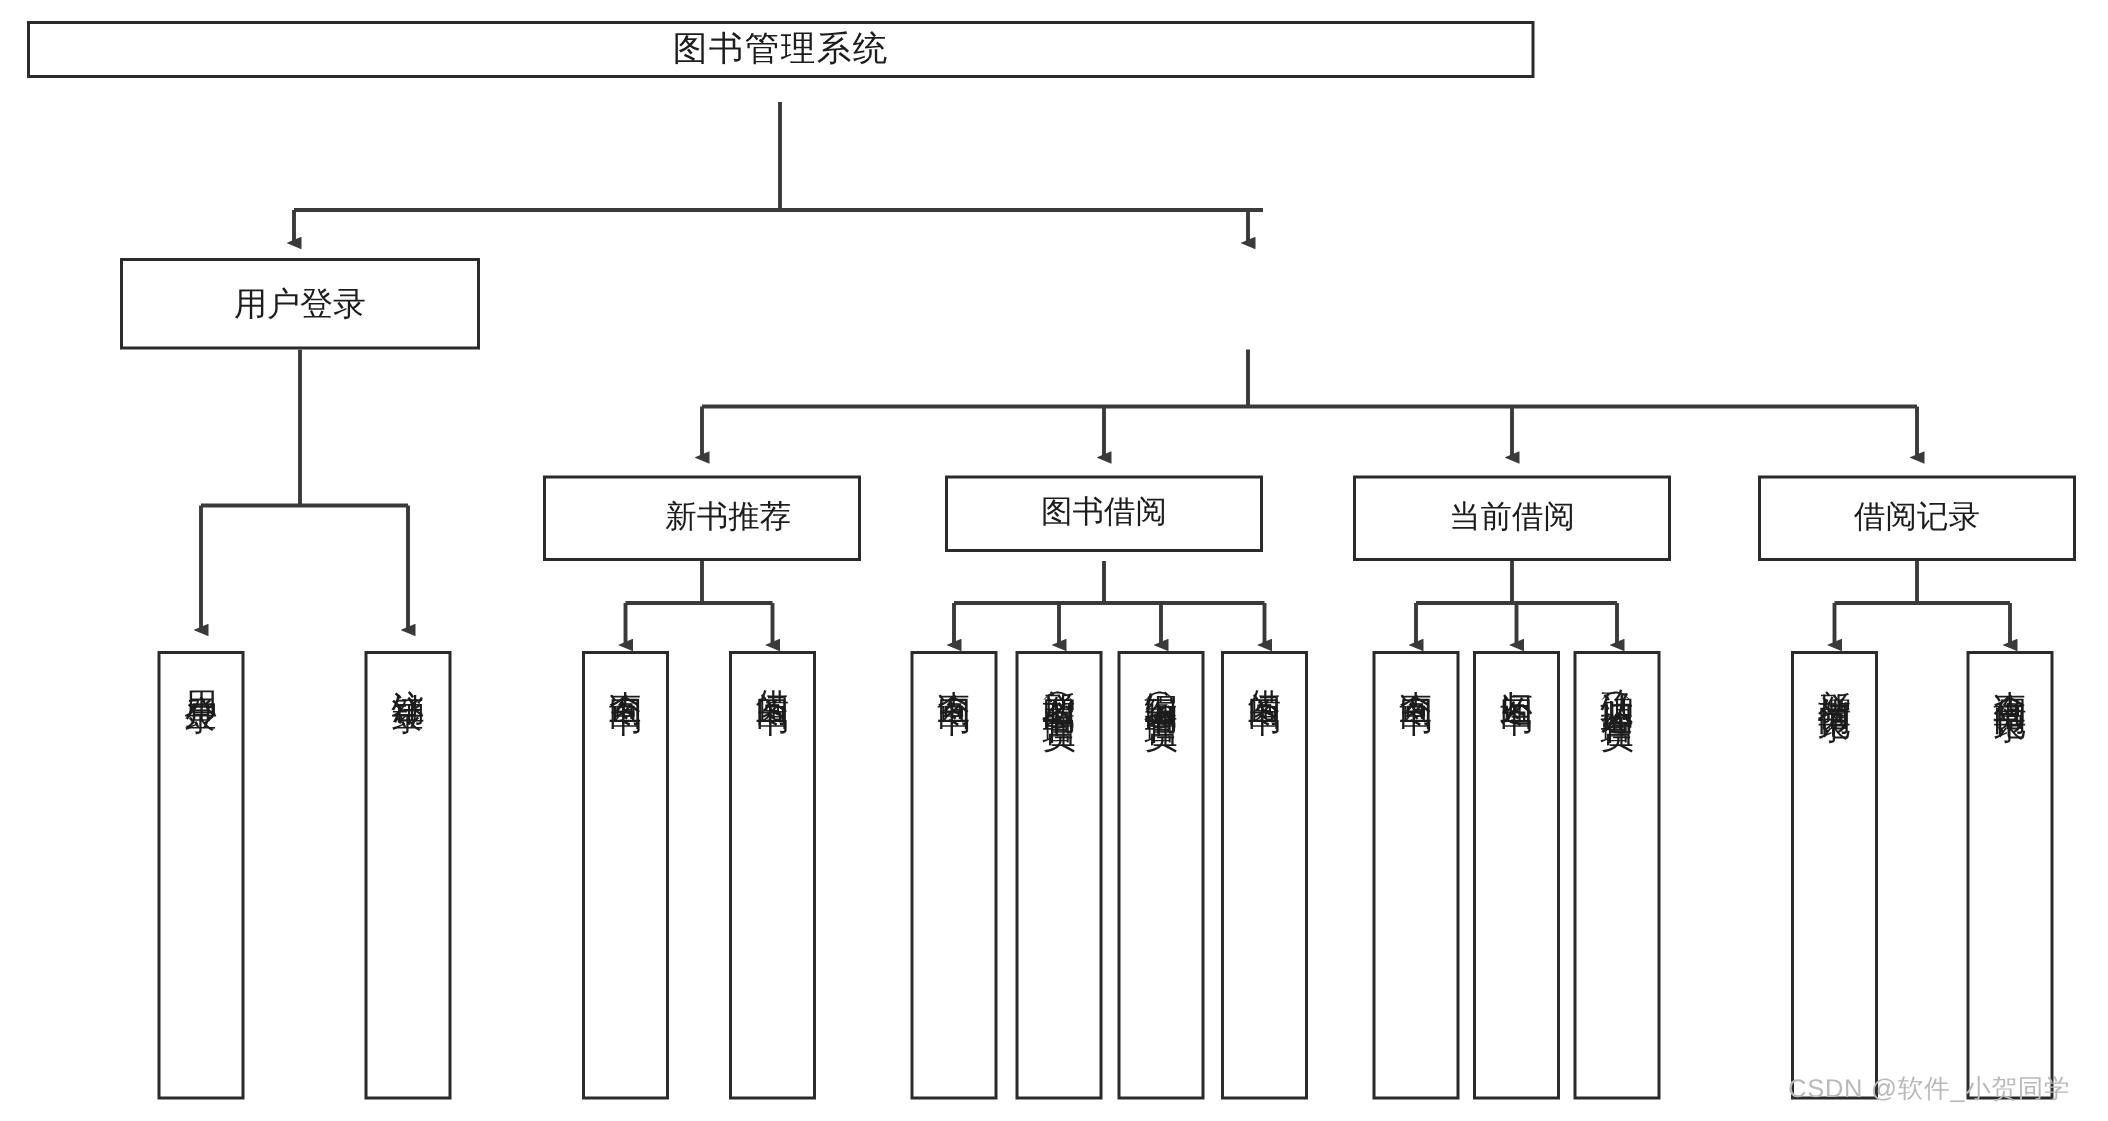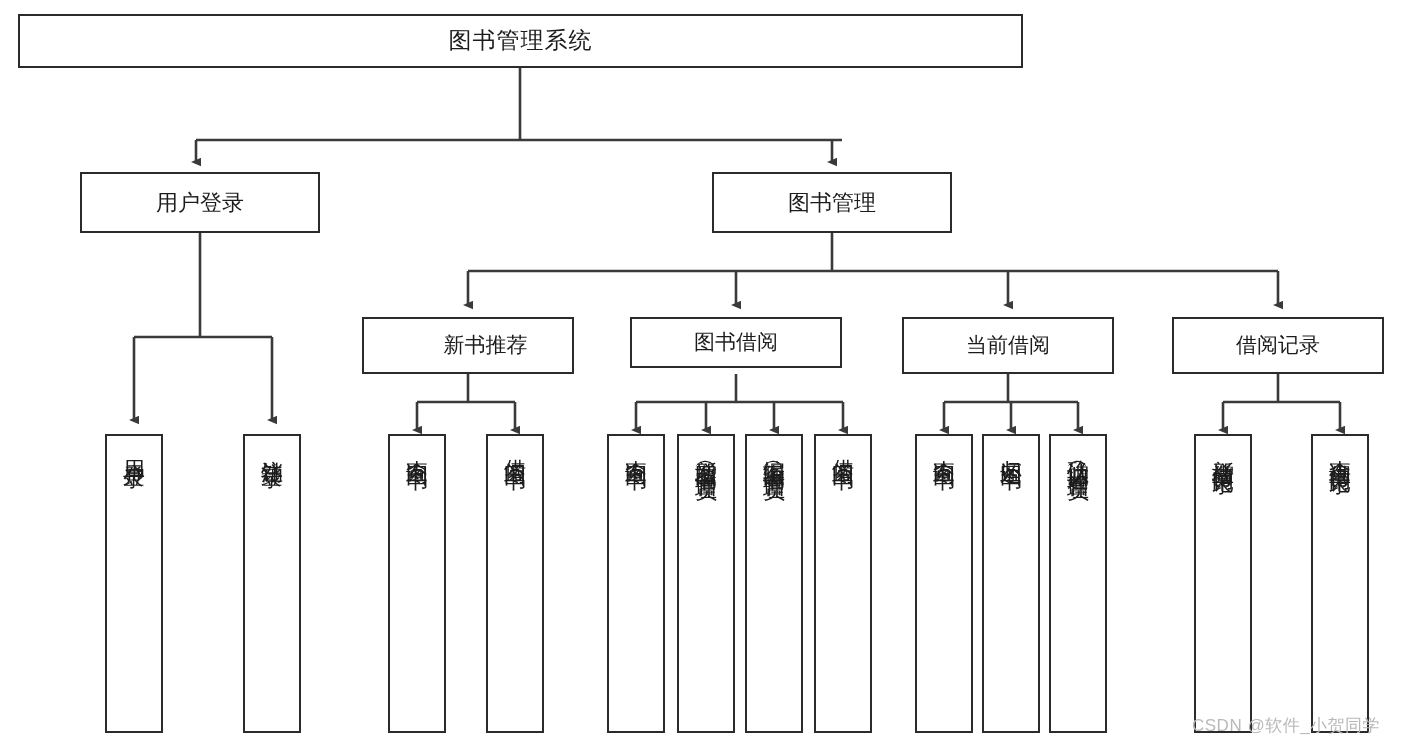--- a/index.html
+++ b/index.html
@@ -97,29 +97,26 @@
       <path d="M1011,402 L1011,430" marker-end="url(#arrow)"></path>
       <path d="M1078,402 L1078,430" marker-end="url(#arrow)"></path>
 
       <path d="M1278,374 L1278,402"></path>
       <path d="M1223,402 L1340,402"></path>
       <path d="M1223,402 L1223,430" marker-end="url(#arrow)"></path>
       <path d="M1340,402 L1340,430" marker-end="url(#arrow)"></path>
     </g>
   </svg>
 
-  <div class="node root" style="left:18px;top:14px;width:1005px;height:54px;">
+  <div class="node root" style="left:18px;top:14px;width:1005px;height:38px;">
     <span>图书管理系统</span>
   </div>
 
   <div class="node lvl1" style="left:80px;top:172px;width:240px;height:61px;">
     <span>用户登录</span>
-  </div>
-  <div class="node lvl1" style="left:712px;top:172px;width:240px;height:61px;">
-    <span>图书管理</span>
   </div>
 
   <div class="node lvl2" style="left:362px;top:317px;width:212px;height:57px;padding-left:35px;">
     <span>新书推荐</span>
   </div>
   <div class="node lvl2" style="left:630px;top:317px;width:212px;height:51px;">
     <span>图书借阅</span>
   </div>
   <div class="node lvl2" style="left:902px;top:317px;width:212px;height:57px;">
     <span>当前借阅</span>

